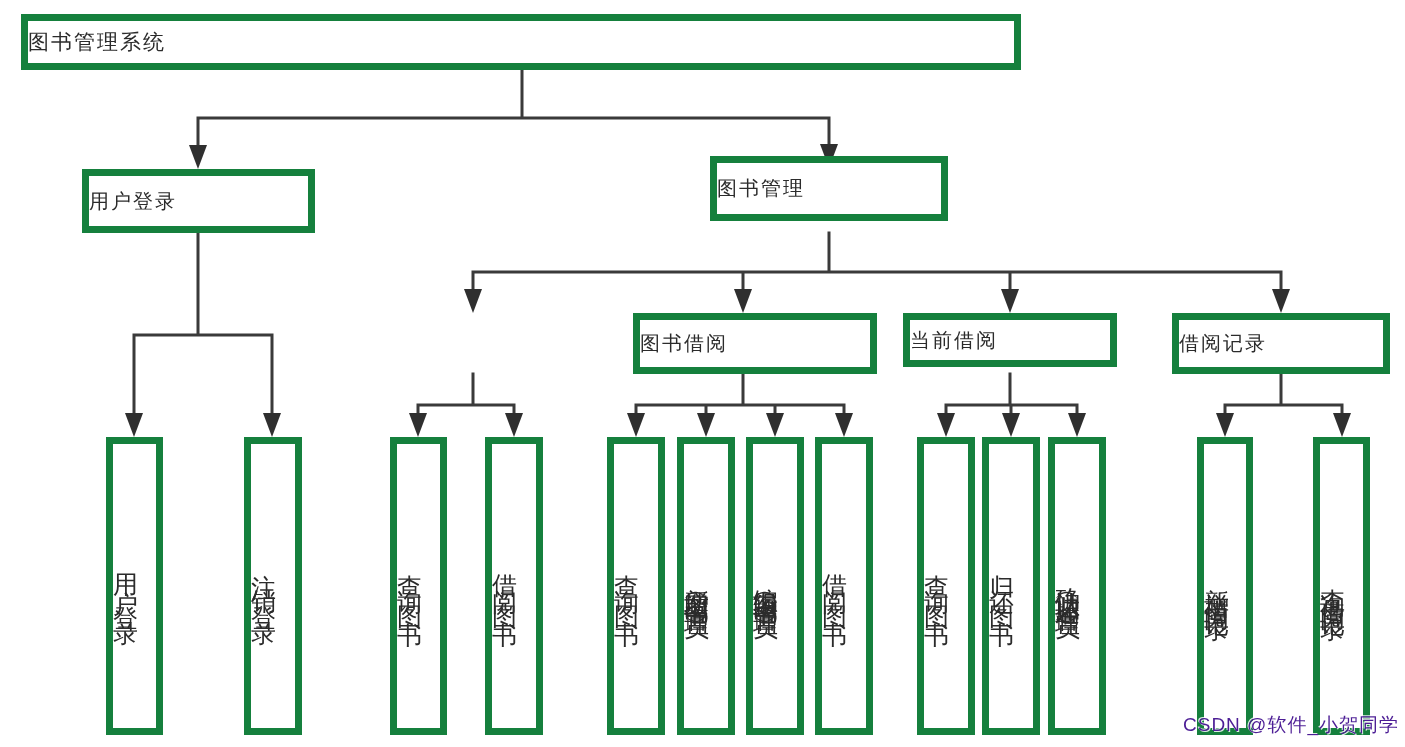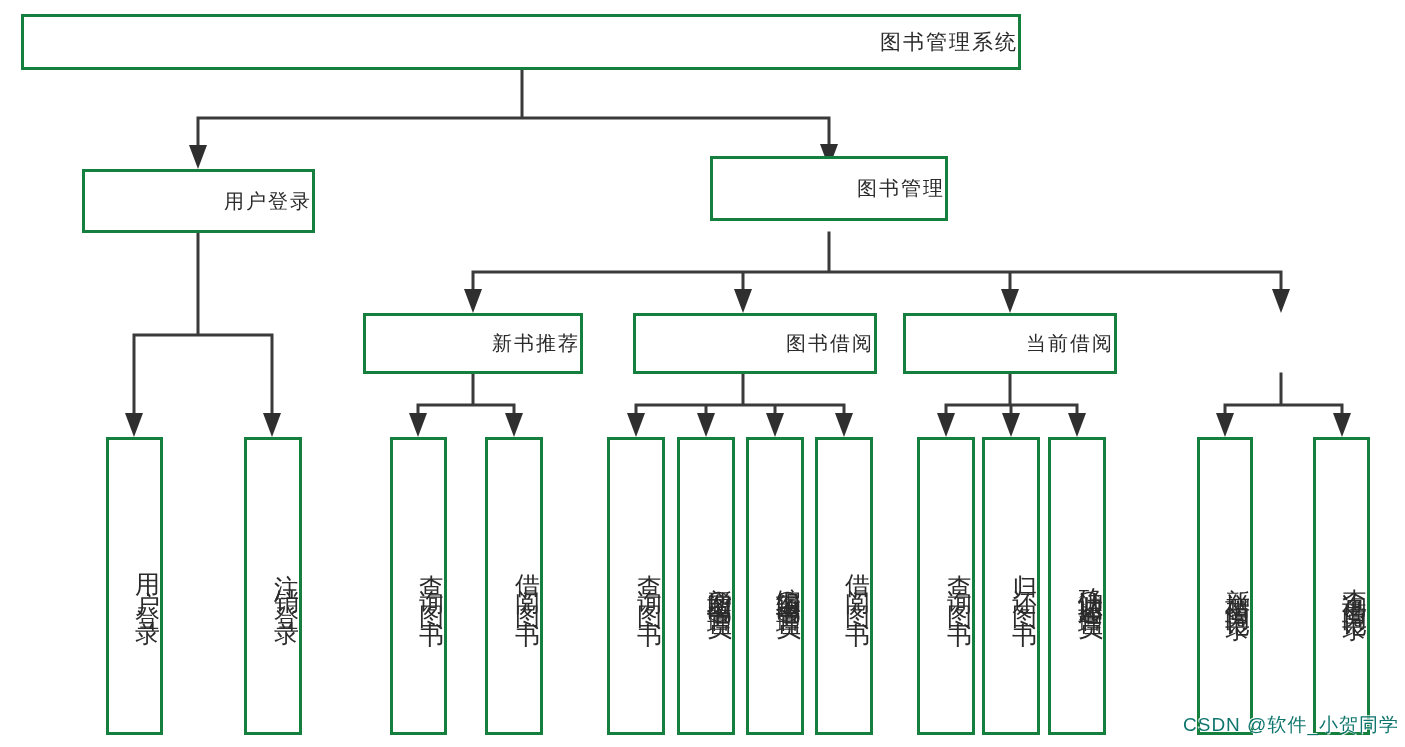--- a/index.html
+++ b/index.html
@@ -19,24 +19,24 @@
   .connectors {
     position: absolute;
     left: 0; top: 0;
     width: 1405px; height: 747px;
     z-index: 0;
   }
   .node {
     position: absolute;
     box-sizing: border-box;
     background: #ffffff;
-    border: 3px solid #15803d;
+    border: 7px solid #15803d;
     display: flex;
     align-items: center;
-    justify-content: flex-end;
+    justify-content: flex-start;
     z-index: 1;
   }
   .node-h {
     font-size: 20px;
     letter-spacing: 2px;
     white-space: nowrap;
   }
   .node-root {
     font-size: 21px;
     letter-spacing: 2px;
@@ -50,21 +50,21 @@
   .ls-wide  .vtext { letter-spacing: 16px; }
   .ls-mid   .vtext { letter-spacing: 6px; }
   .ls-tight .vtext { letter-spacing: 4px; }
   .watermark {
     position: absolute;
     left: 1183px;
     top: 712px;
     z-index: 2;
     font-size: 19px;
     letter-spacing: 1px;
-    color: #0f766e;
+    color: #4c1d95;
     white-space: nowrap;
     text-shadow: 1px 1px 0 rgba(255,255,255,0.85), -1px -1px 0 rgba(255,255,255,0.85);
   }
 </style>
 </head>
 <body>
 
 <div class="stage">
 
   <svg class="connectors" viewBox="0 0 1405 747" xmlns="http://www.w3.org/2000/svg">
@@ -104,28 +104,28 @@
     <span>图书管理系统</span>
   </div>
 
   <div class="node node-h" style="left:82px; top:169px; width:233px; height:64px;">
     <span>用户登录</span>
   </div>
   <div class="node node-h" style="left:710px; top:156px; width:238px; height:65px;">
     <span>图书管理</span>
   </div>
 
-  <div class="node node-h" style="left:363px; top:313px; width:220px; height:61px;">
-    <span>新书推荐</span>
-  </div>
   <div class="node node-h" style="left:633px; top:313px; width:244px; height:61px;">
     <span>图书借阅</span>
   </div>
-  <div class="node node-h" style="left:903px; top:313px; width:214px; height:61px;">
+  <div class="node node-h" style="left:903px; top:313px; width:214px; height:54px;">
     <span>当前借阅</span>
+  </div>
+  <div class="node node-h" style="left:1172px; top:313px; width:218px; height:61px;">
+    <span>借阅记录</span>
   </div>
 
   <div class="node node-v ls-wide" style="left:106px; top:437px; width:57px; height:298px;">
     <span class="vtext">用户登录</span>
   </div>
   <div class="node node-v ls-wide" style="left:244px; top:437px; width:58px; height:298px;">
     <span class="vtext">注销登录</span>
   </div>
 
   <div class="node node-v ls-wide" style="left:390px; top:437px; width:57px; height:298px;">

